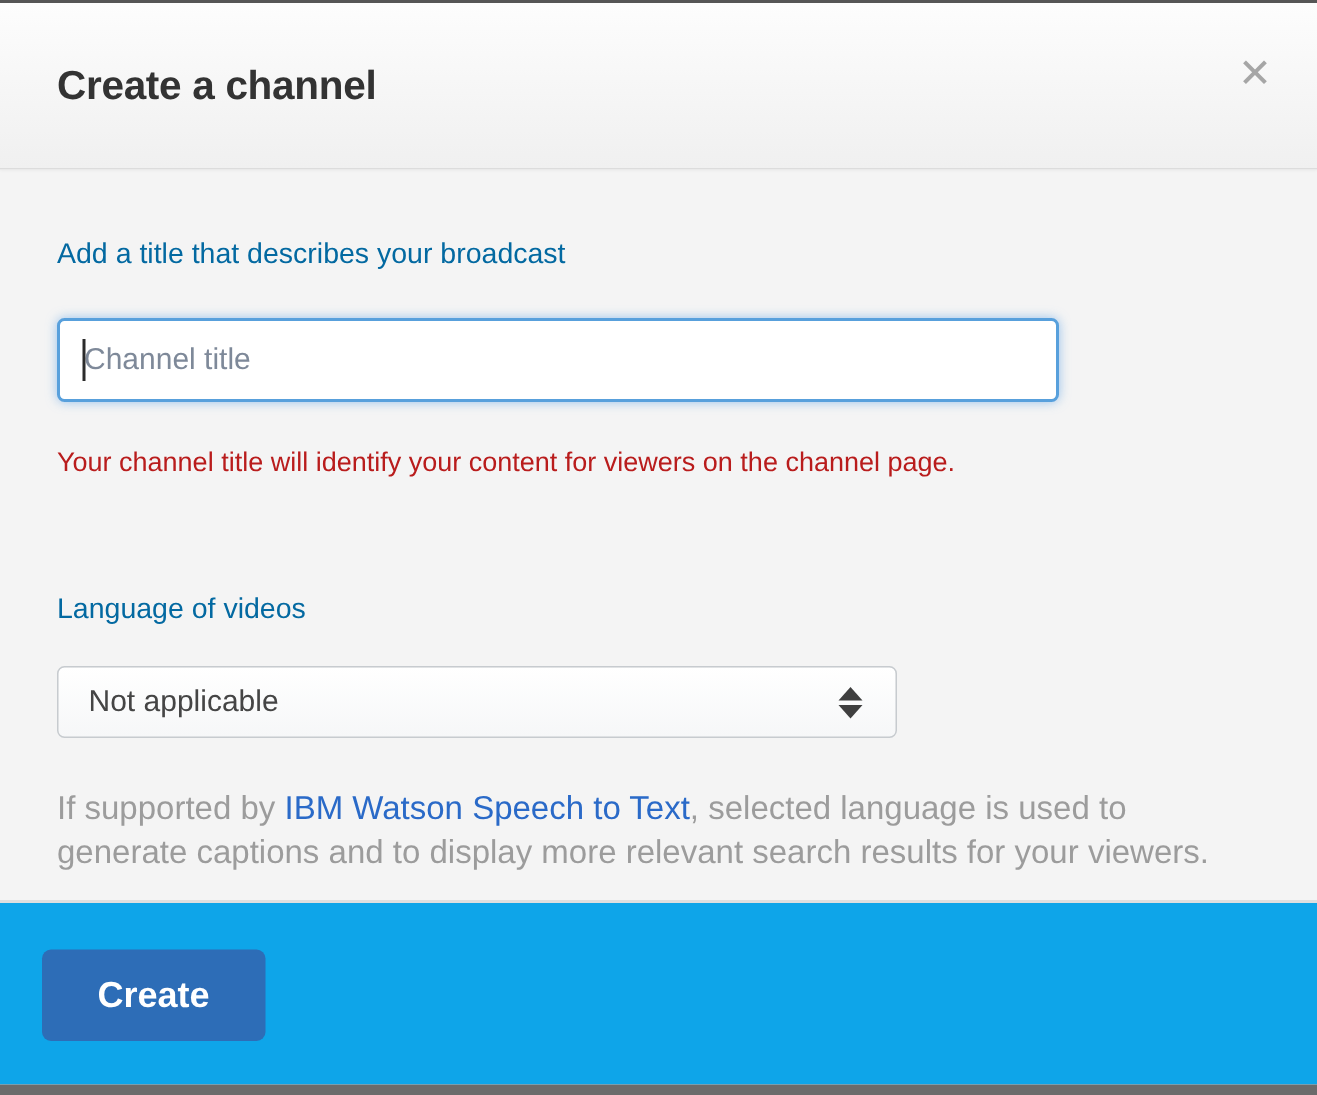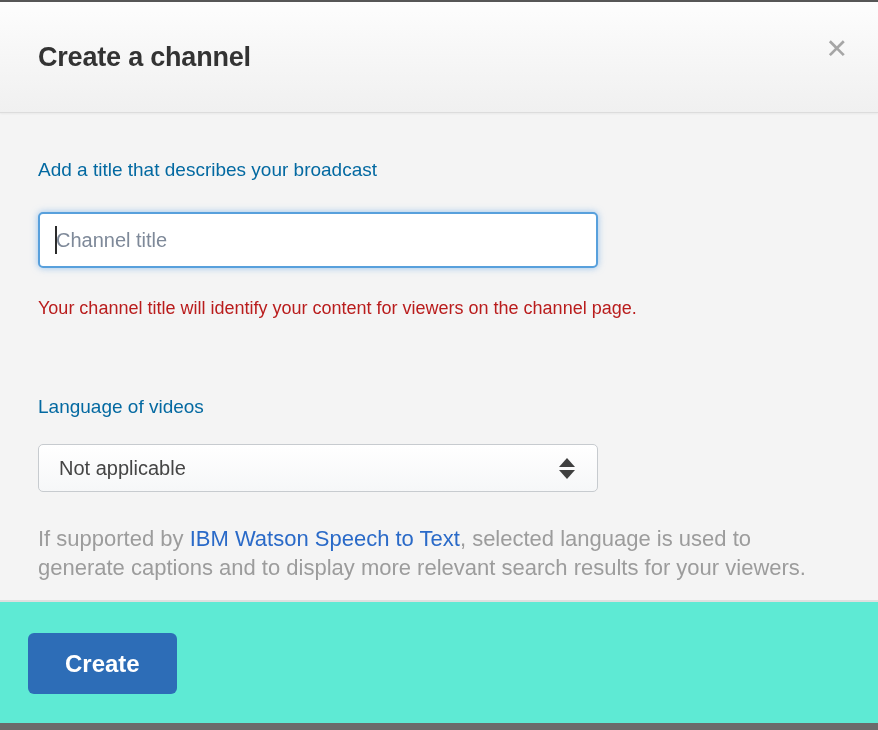--- a/index.html
+++ b/index.html
@@ -62,21 +62,21 @@
     line-height: 22px;
     color: #0369a1;
   }
 
   .input-wrap {
     position: relative;
     margin-top: 31px;
     width: 560px;
   }
   .title-input {
-    width: 560px;
+    width: 668px;
     height: 56px;
     border: 2px solid #58a0dc;
     border-radius: 5px;
     background: #ffffff;
     box-shadow: 0 0 7px rgba(90,160,230,0.6);
     outline: none;
     padding: 0 16px;
     font-size: 20px;
     color: #4c1d95;
     font-family: "Liberation Sans", "DejaVu Sans", sans-serif;
@@ -144,21 +144,21 @@
     max-width: 775px;
   }
   .watson-link {
     color: #2a6ac8;
     text-decoration: none;
     cursor: pointer;
   }
 
   .modal-footer {
     height: 121px;
-    background: #5eead4;
+    background: #0ea5e9;
     padding: 31px 0 0 28px;
   }
   .create-btn {
     height: 61px;
     padding: 0 37px;
     background: #2d6db7;
     border: none;
     border-radius: 6px;
     color: #ffffff;
     font-size: 24px;

